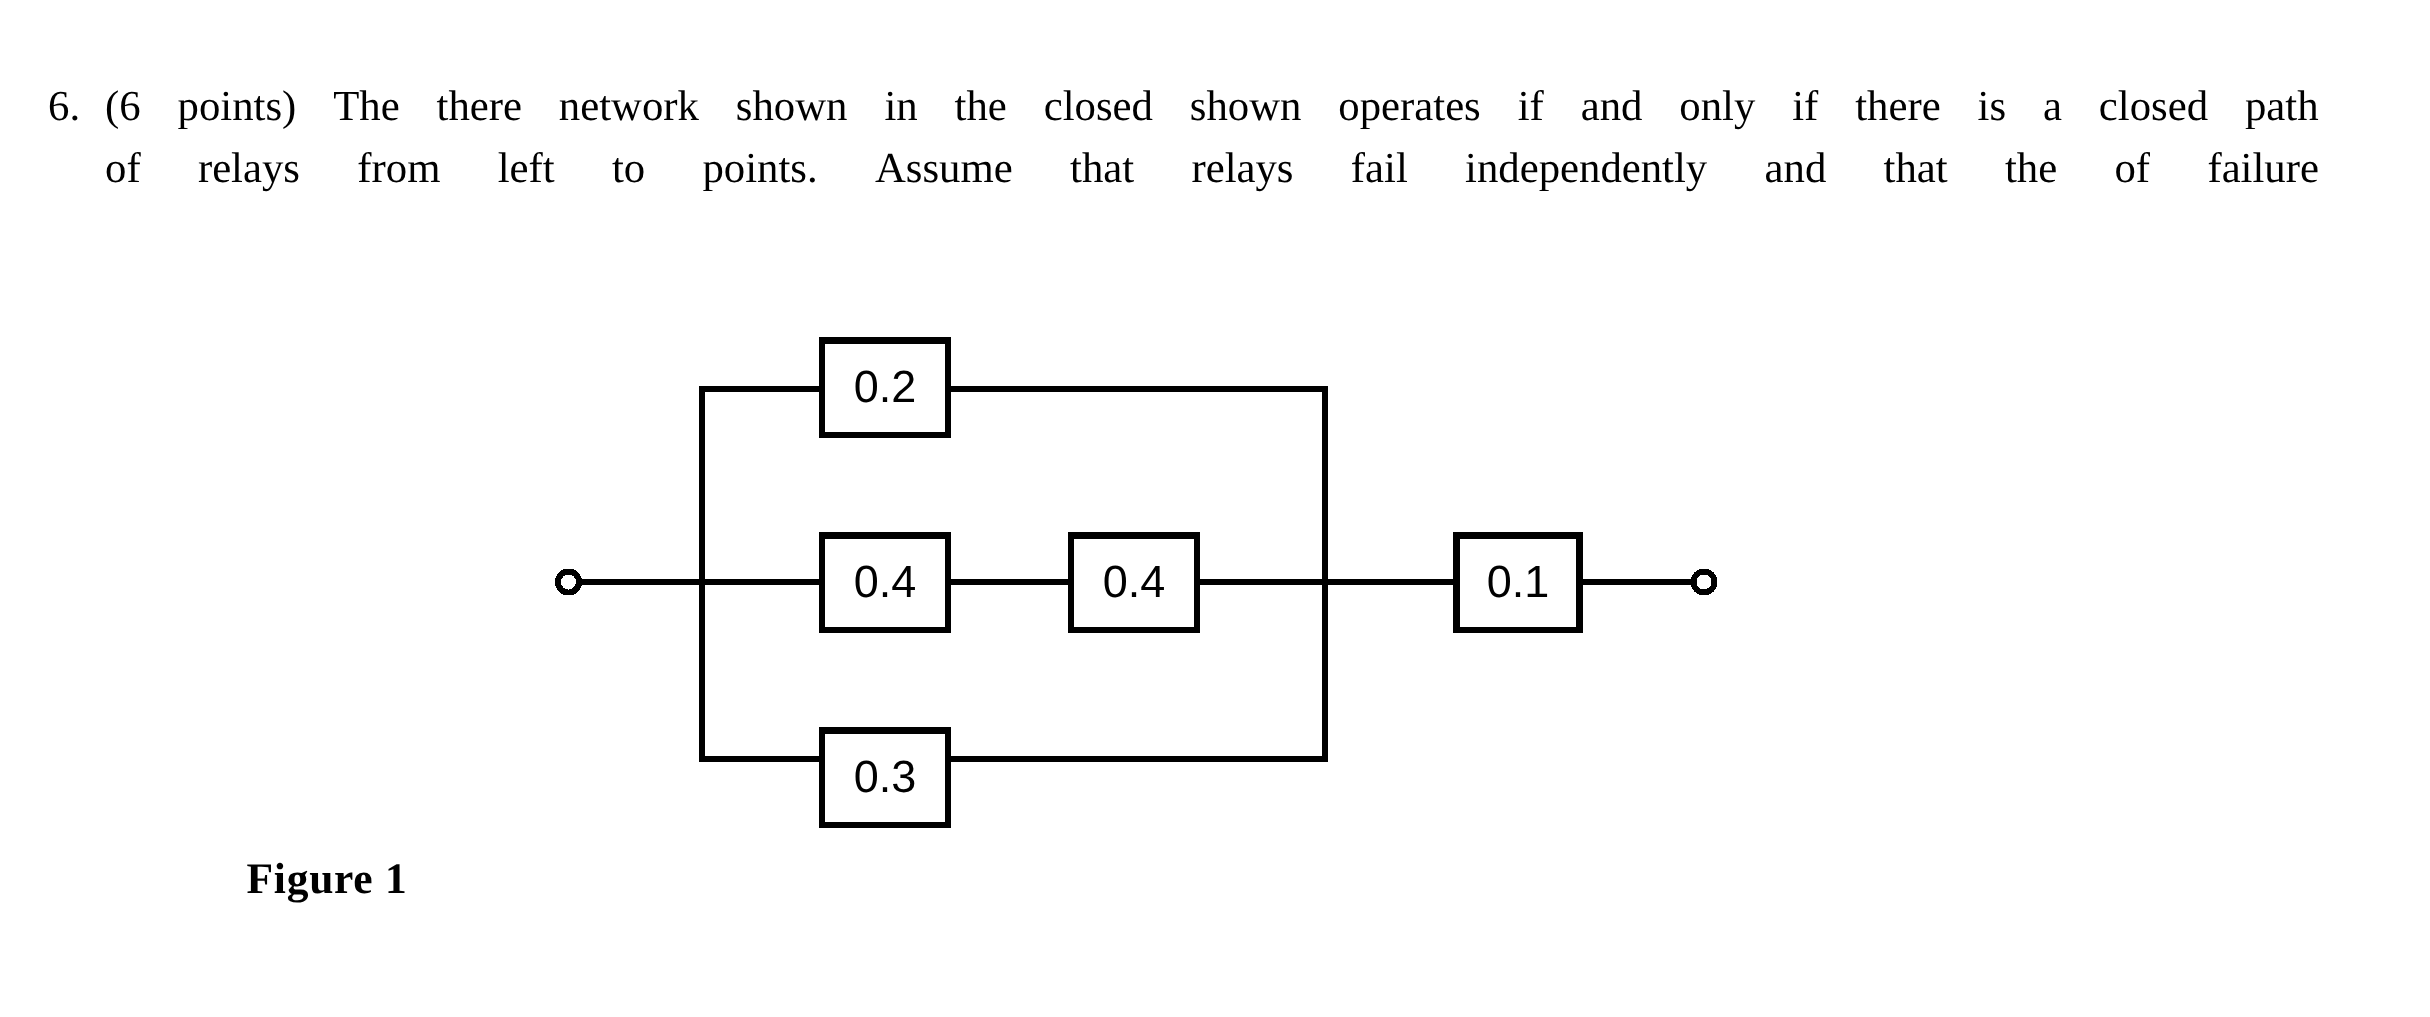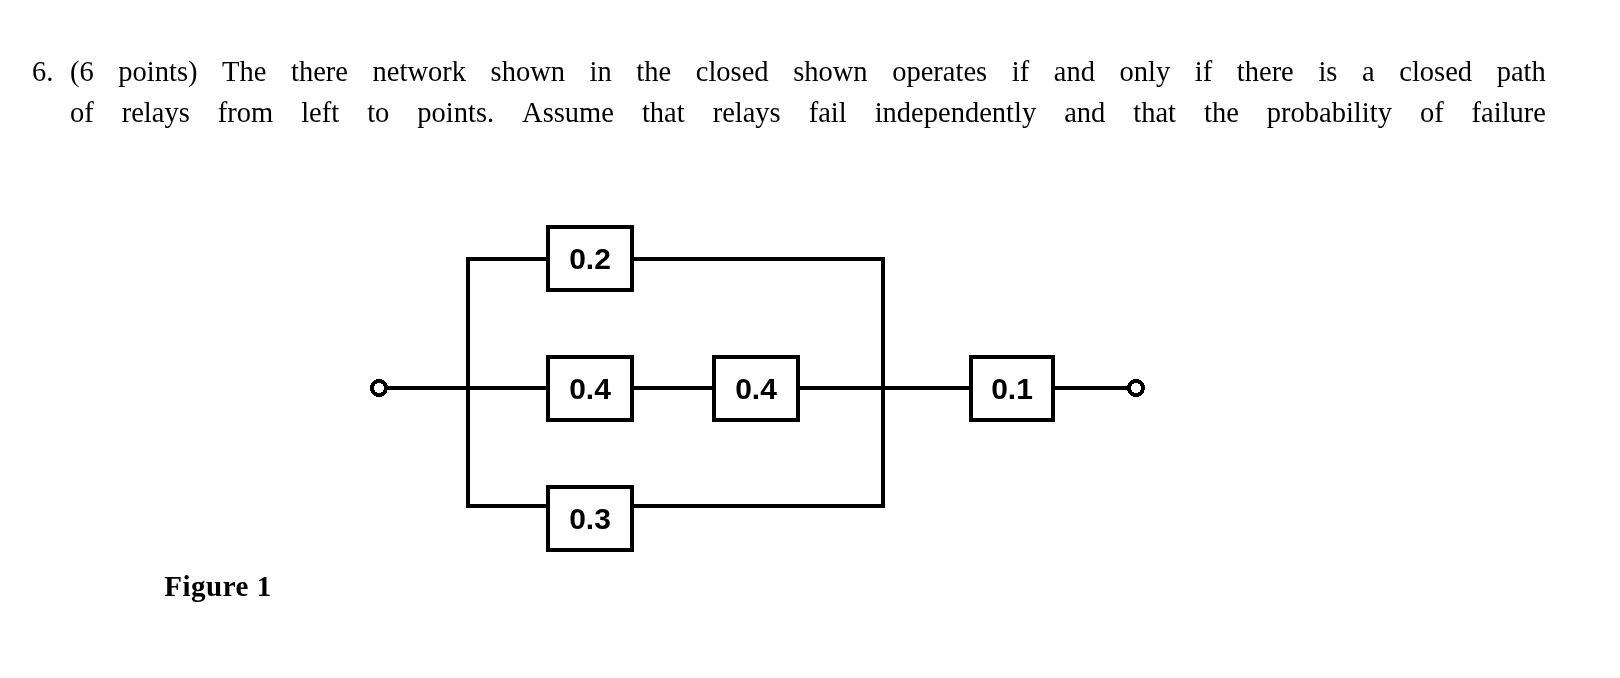--- a/index.html
+++ b/index.html
@@ -55,21 +55,20 @@
   }
   .problem-body .line.just > span { display: inline-block; }
 
   
   .figure {
     position: absolute;
     left: 0;
     top: 196px;
     width: 1620px;
     height: 420px;
-    font-weight: bold;
   }
   .figure svg {
     display: block;
   }
 
   .caption {
     position: absolute;
     left: 0;
     top: 570px;
     width: 1304px;
@@ -119,21 +118,20 @@
         <span>to</span>
         <span>points.</span>
         <span>Assume</span>
         <span>that</span>
         <span>relays</span>
         <span>fail</span>
         <span>independently</span>
         <span>and</span>
         <span>that</span>
         <span>the</span>
-        <span>probability</span>
         <span>of</span>
         <span>failure</span>
       </span>
   </div>
 </div>
 
 <div class="figure">
   <svg width="1620" height="420" viewBox="0 0 1620 420" xmlns="http://www.w3.org/2000/svg">
     <g id="fig-root" transform="translate(0,-196)" stroke="#000" stroke-width="4" fill="none" shape-rendering="crispEdges">
         <line x1="386" y1="388" x2="468" y2="388" stroke-linecap="square"></line>

